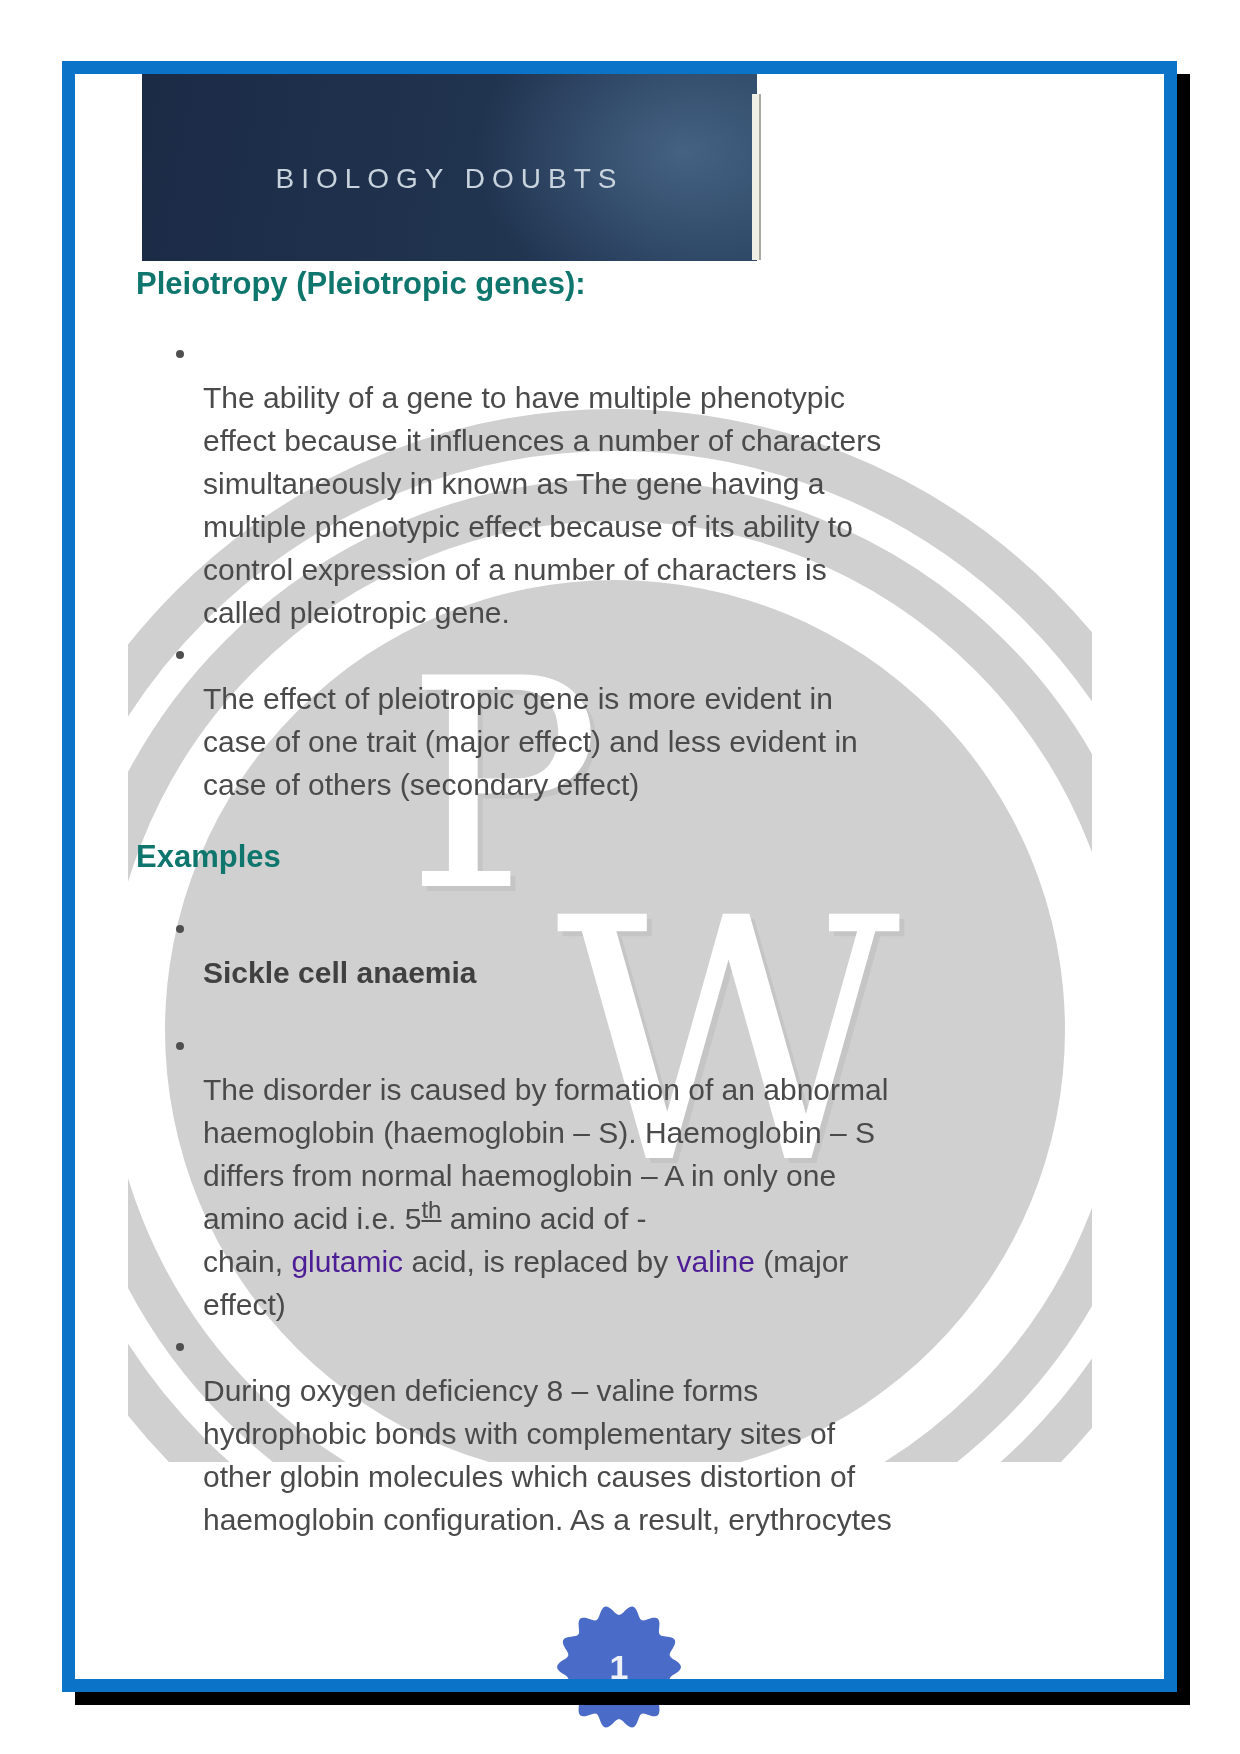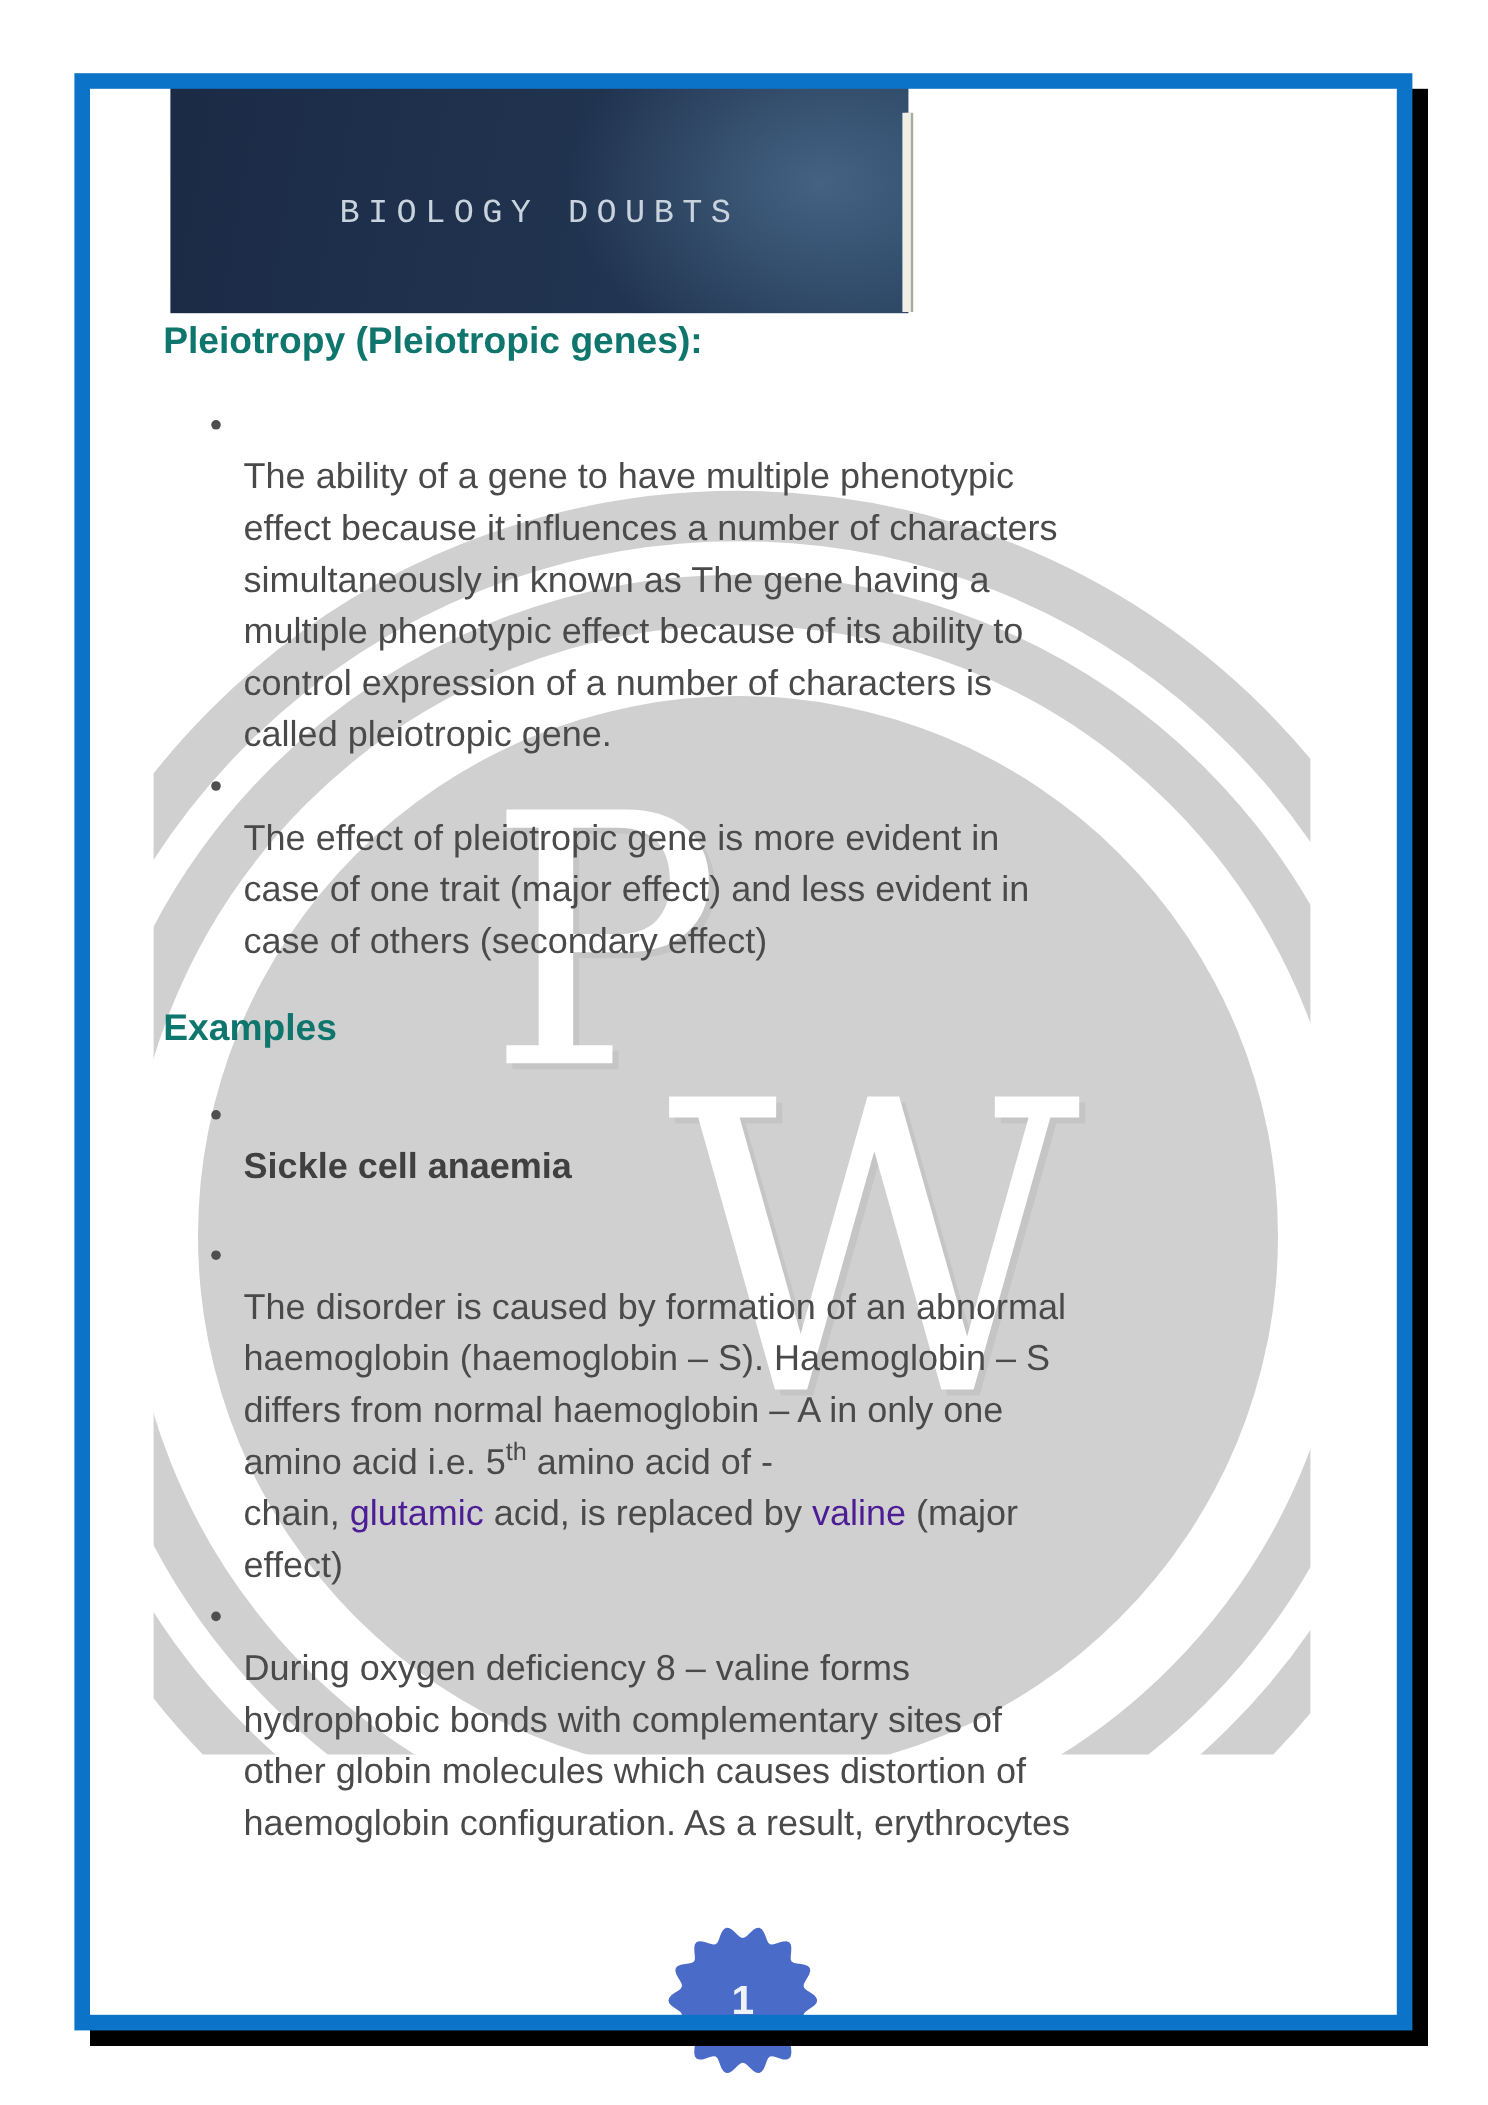--- a/index.html
+++ b/index.html
@@ -28,21 +28,21 @@
   .banner{
     position:absolute;left:142px;top:73px;width:615px;height:188px;
     background:
       radial-gradient(ellipse 300px 220px at 88% 42%, rgba(120,160,200,0.38), rgba(120,160,200,0) 70%),
       linear-gradient(100deg,#1b2b46 0%,#20334f 55%,#27405d 100%);
     z-index:2;
   }
   .banner-title{
     margin-top:90px;
     text-align:center;
-    font-family:Liberation Mono, monospace;
+    font-family:Liberation Sans, sans-serif;
     font-size:28px;
     letter-spacing:7px;
     color:#c9d3dd;
     white-space:nowrap;
   }
   .banner-strip{
     position:absolute;right:-2px;top:21px;width:7px;height:166px;
     background:#f0efe6;
     box-shadow:2px 0 0 #a8aba2;
   }
@@ -65,21 +65,21 @@
     padding-left:67px;
     white-space:pre-line;
   }
   .li .dot{
     position:absolute;left:40px;top:17px;width:8px;height:8px;
     border-radius:50%;background:#4f4f4f;
   }
   .example-li{margin-top:31px;font-weight:bold;color:#404040;}
   p.intro{margin:29px 0 0 0;white-space:pre-line;}
   .li b{font-weight:normal;color:#4c1d95;}
-  .li sup{font-size:21px;line-height:0;}
+  .li sup{font-size:24px;line-height:0;text-decoration:underline;}
 
   
   .badge{
     position:absolute;left:539px;top:1587px;width:160px;height:160px;
     z-index:5;
     display:flex;align-items:center;justify-content:center;
   }
   .badge svg{position:absolute;left:0;top:0;}
   .badge-num{
     position:relative;z-index:1;

